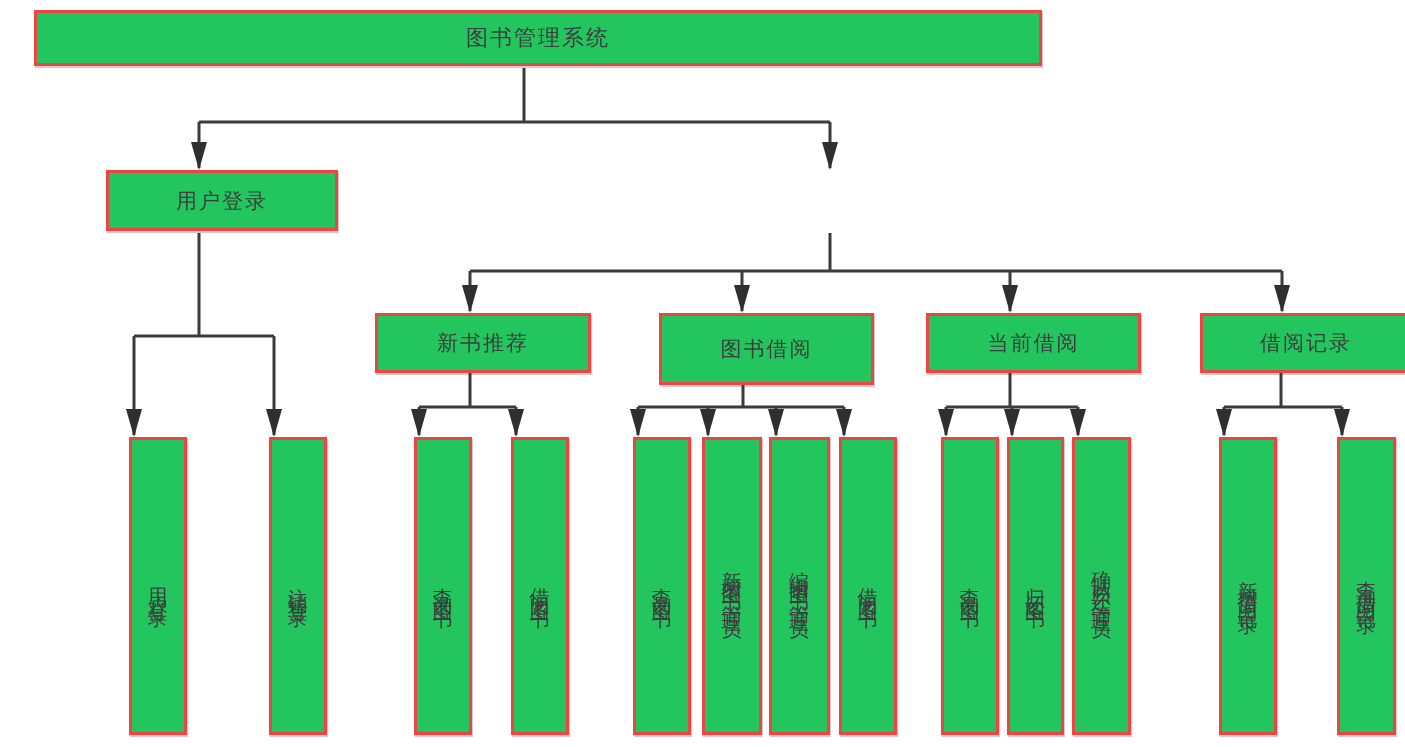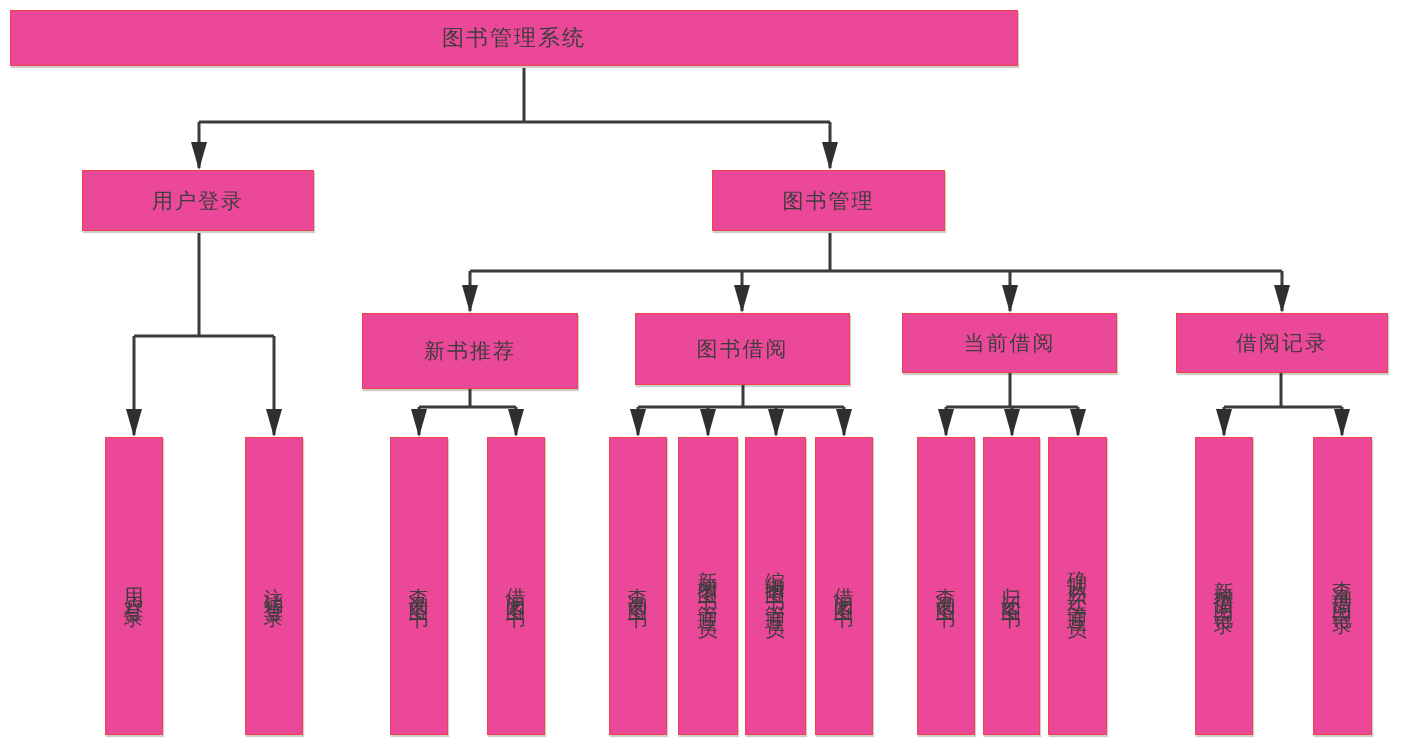--- a/index.html
+++ b/index.html
@@ -20,28 +20,29 @@
   svg.connectors {
     position: absolute;
     left: 0; top: 0;
     width: 1405px;
     height: 747px;
     z-index: 1;
   }
   .box {
     position: absolute;
     box-sizing: border-box;
-    background: #ec4899;
-    border: 1px solid #ef4444;
+    background: #22c55e;
+    border: 3px solid #ef4444;
     box-shadow: 1px 2px 1px rgba(60,60,60,0.25);
     display: flex;
     align-items: center;
     justify-content: center;
     color: #3d3d3d;
     z-index: 2;
+    margin-left: 24px;
   }
   .hlabel {
     font-size: 21px;
     letter-spacing: 2px;
     white-space: nowrap;
   }
   .root-box .hlabel { font-size: 22px; }
   .leaf .vtext {
     writing-mode: vertical-rl;
     text-orientation: mixed;
@@ -100,25 +101,22 @@
     </g>
   </svg>
 
   <div class="box root-box" style="left:10px; top:10px; width:1008px; height:56px;">
     <span class="hlabel">图书管理系统</span>
   </div>
 
   <div class="box" style="left:82px; top:170px; width:232px; height:61px;">
     <span class="hlabel">用户登录</span>
   </div>
-  <div class="box" style="left:712px; top:170px; width:233px; height:61px;">
-    <span class="hlabel">图书管理</span>
-  </div>
 
-  <div class="box" style="left:362px; top:313px; width:216px; height:76px;">
+  <div class="box" style="left:351px; top:313px; width:216px; height:60px;">
     <span class="hlabel">新书推荐</span>
   </div>
   <div class="box" style="left:635px; top:313px; width:215px; height:72px;">
     <span class="hlabel">图书借阅</span>
   </div>
   <div class="box" style="left:1176px; top:313px; width:212px; height:60px;">
     <span class="hlabel">借阅记录</span>
   </div>
   <div class="box" style="left:902px; top:313px; width:215px; height:60px;">
     <span class="hlabel">当前借阅</span>

